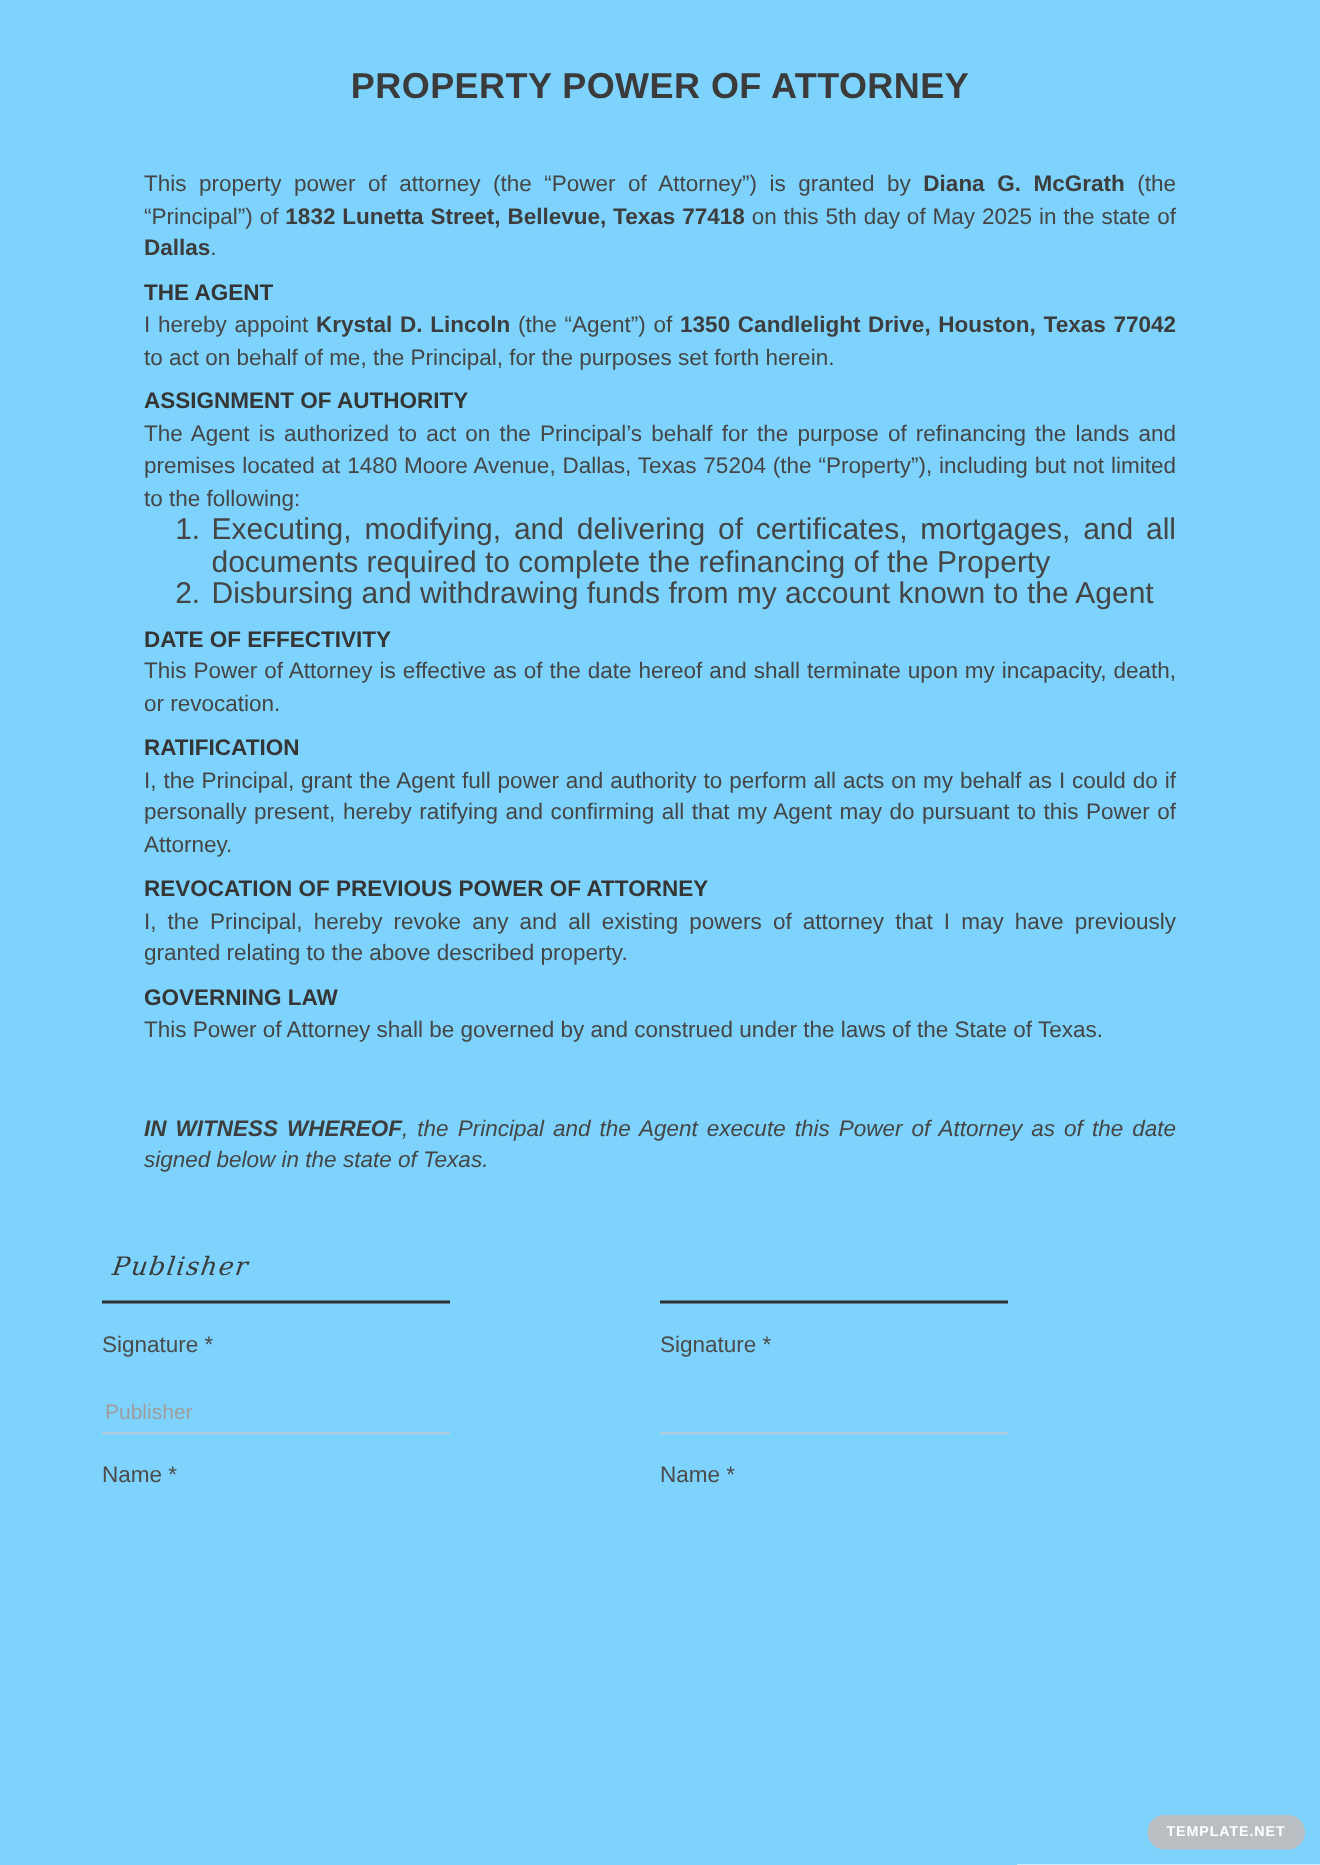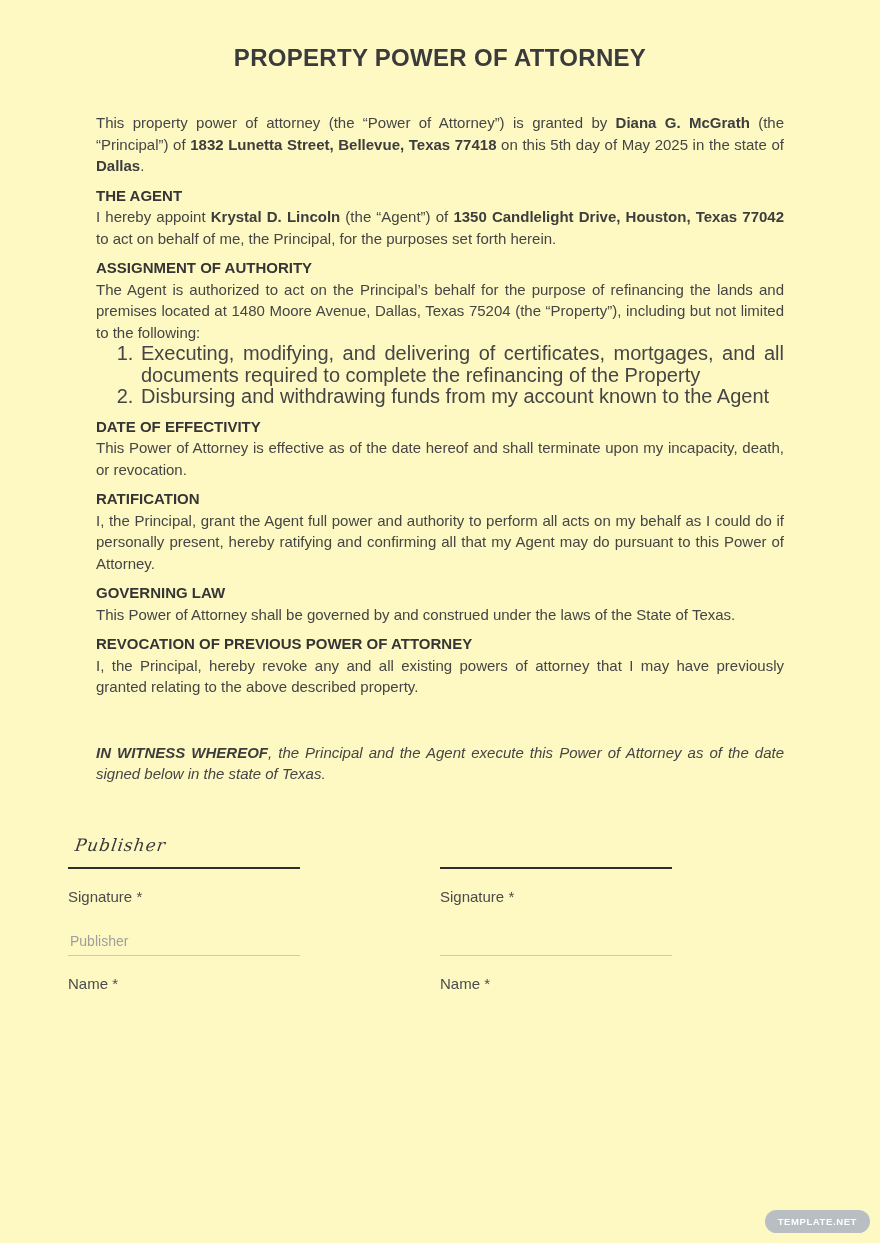--- a/index.html
+++ b/index.html
@@ -1,21 +1,21 @@
 <!DOCTYPE html>
 <html><head>
 <meta charset="utf-8">
 <style>
   html, body { margin: 0; padding: 0; background: #ffffff; }
   .page {
     position: relative;
     width: 880px;
     height: 1243px;
     margin: 0 auto;
-    background: #fef9c3;
+    background: #7dd3fc;
     font-family: "Liberation Sans", sans-serif;
     color: #454545;
     overflow: hidden;
   }
   .content { padding: 44px 96px 0 96px; }
   h1.doc-title {
     margin: 0 0 40px 0;
     text-align: center;
     font-size: 24px;
     font-weight: bold;
@@ -133,27 +133,27 @@
       <h2 class="sec-heading">DATE OF EFFECTIVITY</h2>
       <p class="para"><span>This Power of Attorney is effective as of the date hereof and shall terminate upon my incapacity, death, or revocation.</span></p>
     </section>
 
     <section>
       <h2 class="sec-heading">RATIFICATION</h2>
       <p class="para"><span>I, the Principal, grant the Agent full power and authority to perform all acts on my behalf as I could do if personally present, hereby ratifying and confirming all that my Agent may do pursuant to this Power of Attorney.</span></p>
     </section>
 
     <section>
-      <h2 class="sec-heading">GOVERNING LAW</h2>
-      <p class="para"><span>This Power of Attorney shall be governed by and construed under the laws of the State of Texas.</span></p>
+      <h2 class="sec-heading">REVOCATION OF PREVIOUS POWER OF ATTORNEY</h2>
+      <p class="para"><span>I, the Principal, hereby revoke any and all existing powers of attorney that I may have previously granted relating to the above described property.</span></p>
     </section>
 
     <section>
-      <h2 class="sec-heading">REVOCATION OF PREVIOUS POWER OF ATTORNEY</h2>
-      <p class="para"><span>I, the Principal, hereby revoke any and all existing powers of attorney that I may have previously granted relating to the above described property.</span></p>
+      <h2 class="sec-heading">GOVERNING LAW</h2>
+      <p class="para"><span>This Power of Attorney shall be governed by and construed under the laws of the State of Texas.</span></p>
     </section>
 
     <p class="para witness"><b>IN WITNESS WHEREOF</b><span>, the Principal and the Agent execute this Power of Attorney as of the date signed below in the state of Texas.</span></p>
   </div>
 
   <div class="sig-area">
     <div class="sig-col">
       <div class="sig-script">Publisher</div>
       <div class="sig-line"></div>
       <div class="sig-label">Signature *</div>

